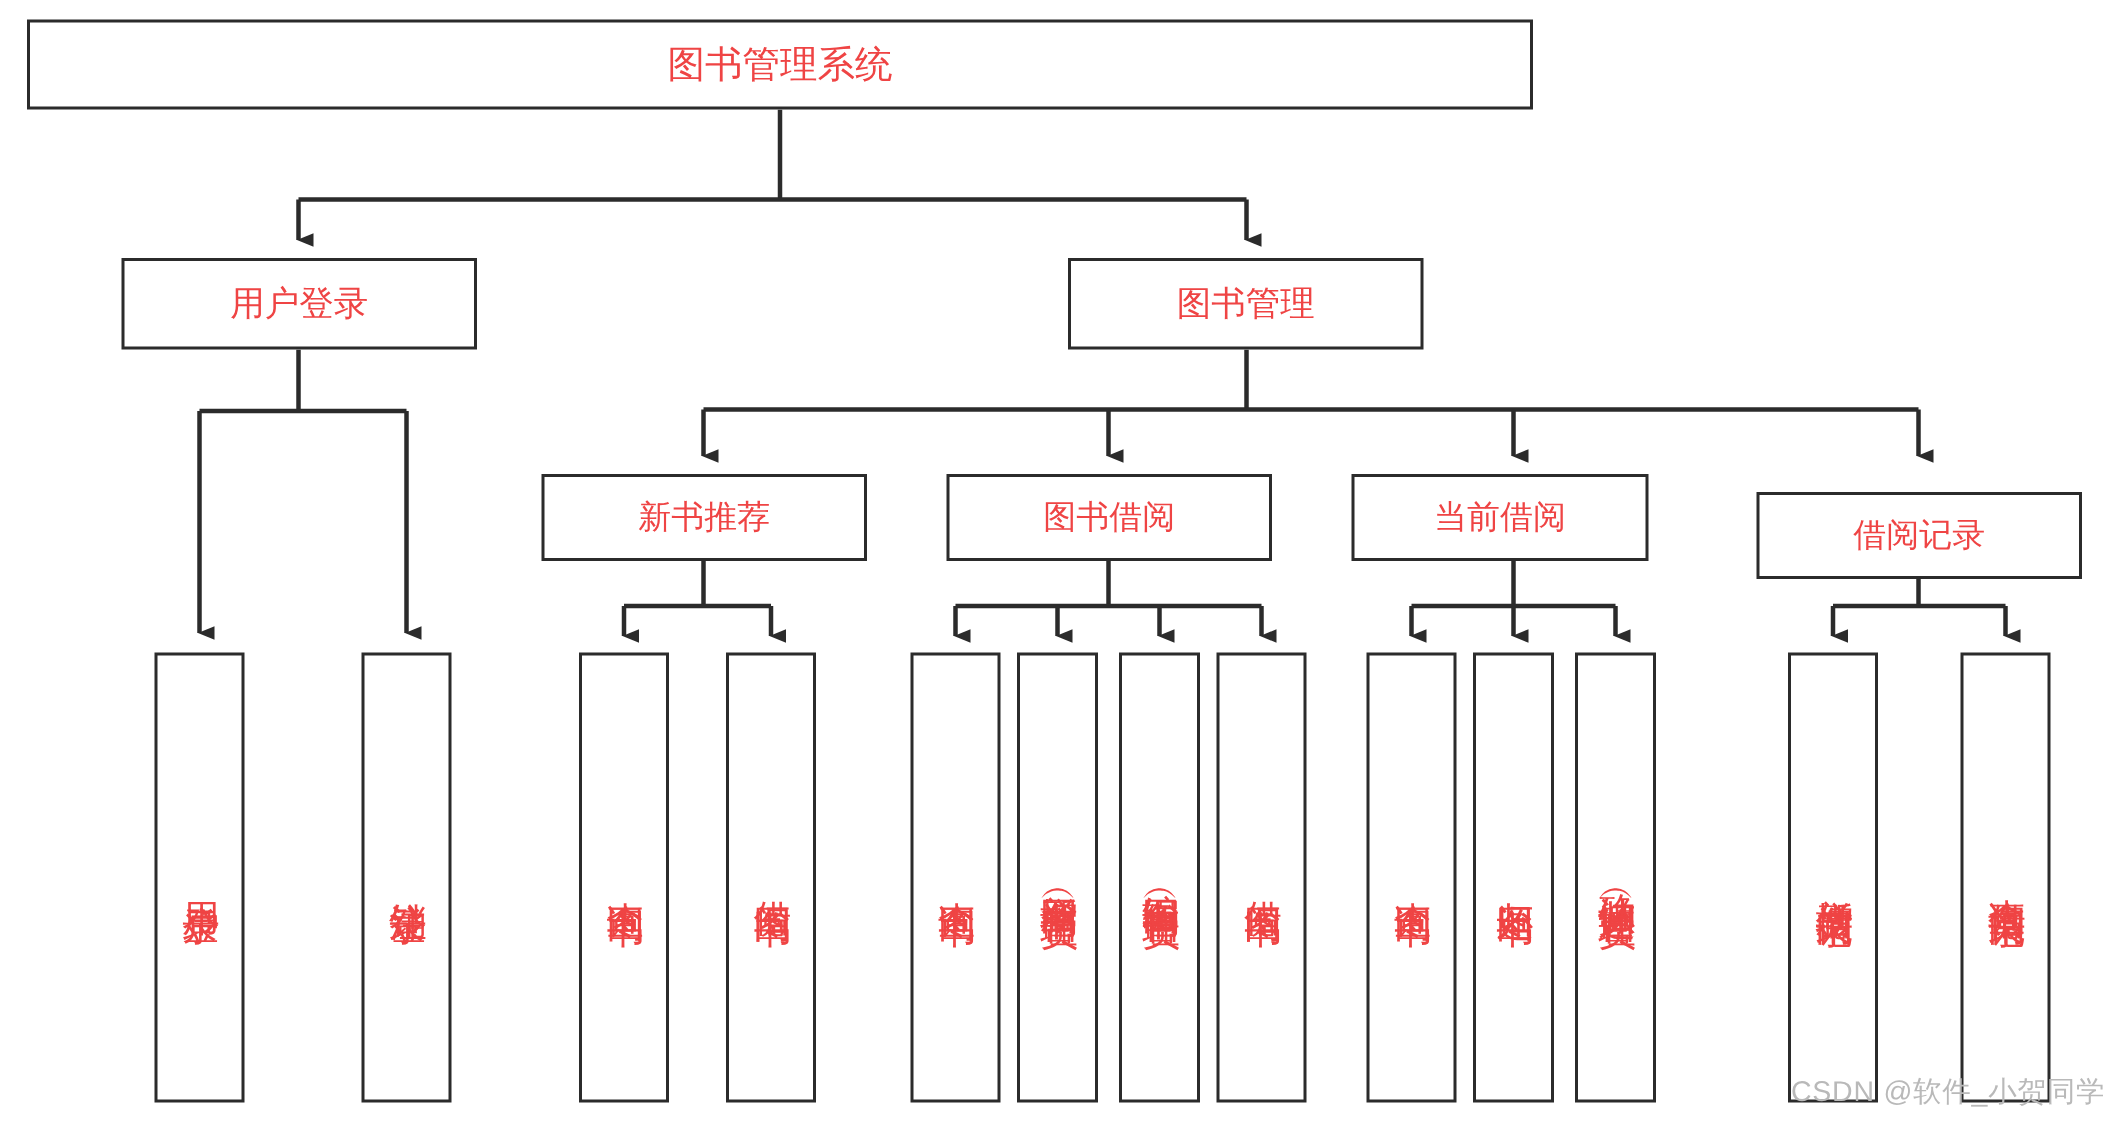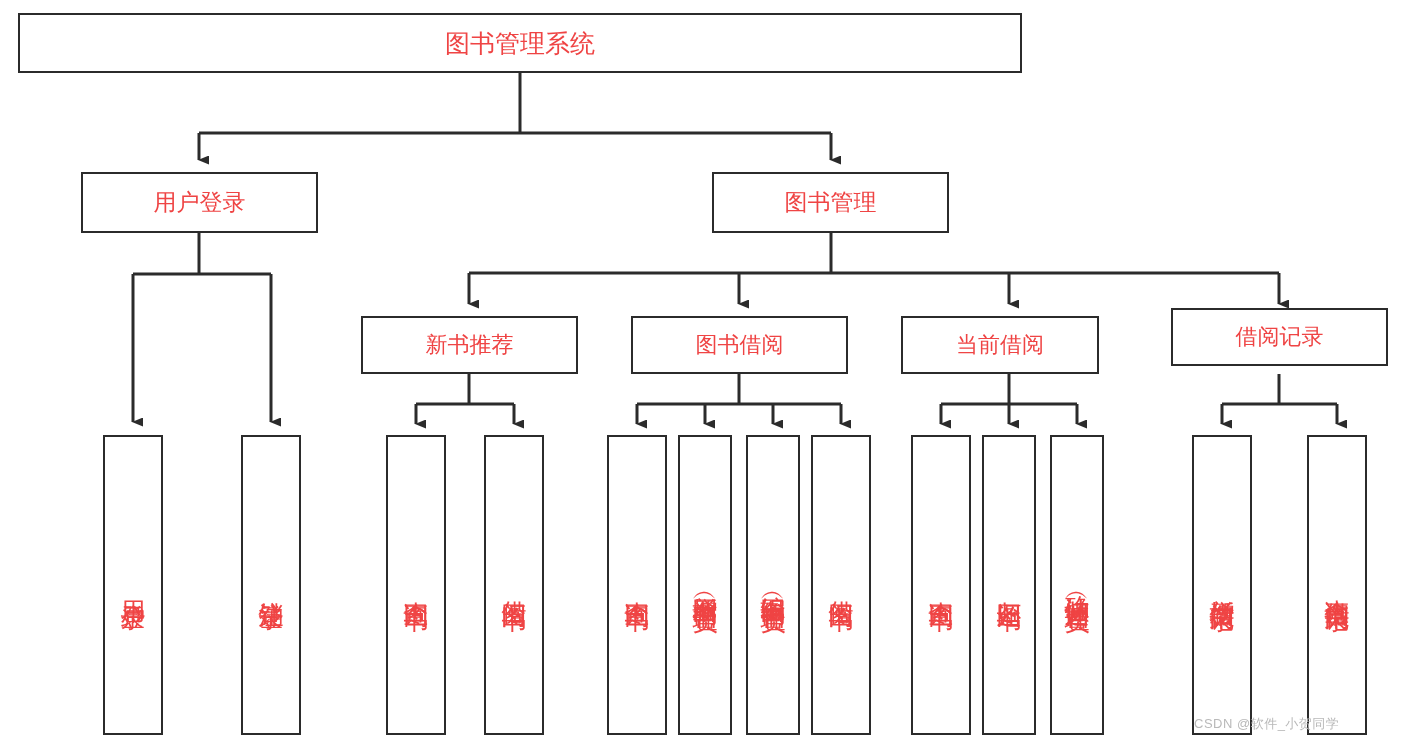--- a/index.html
+++ b/index.html
@@ -52,21 +52,21 @@
     writing-mode: vertical-rl;
     text-orientation: upright;
     font-size: 25px;
     letter-spacing: 2px;
     line-height: 1;
     white-space: nowrap;
   }
   .watermark {
     position: absolute;
     color: #b9b9b9;
-    font-size: 13px;
+    font-size: 19px;
     white-space: nowrap;
     z-index: 5;
     letter-spacing: 0.5px;
   }
 </style>
 </head>
 <body>
 
 <div id="canvas">
 
@@ -133,21 +133,21 @@
 
   <div class="node node-l3" style="left:361px; top:316px; width:217px; height:58px;">
     <span class="lbl">新书推荐</span>
   </div>
   <div class="node node-l3" style="left:631px; top:316px; width:217px; height:58px;">
     <span class="lbl">图书借阅</span>
   </div>
   <div class="node node-l3" style="left:901px; top:316px; width:198px; height:58px;">
     <span class="lbl">当前借阅</span>
   </div>
-  <div class="node node-l3" style="left:1171px; top:308px; width:217px; height:58px;">
+  <div class="node node-l3" style="left:1171px; top:328px; width:217px; height:58px;">
     <span class="lbl">借阅记录</span>
   </div>
 
   <div class="node node-leaf" style="left:103px; top:435px; width:60px; height:300px;">
     <span class="lbl">用户登录</span>
   </div>
   <div class="node node-leaf" style="left:241px; top:435px; width:60px; height:300px;">
     <span class="lbl">注销登录</span>
   </div>
 

